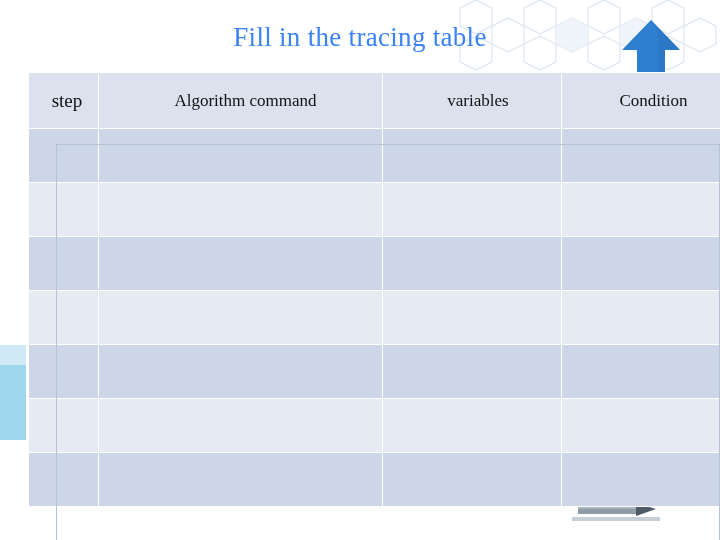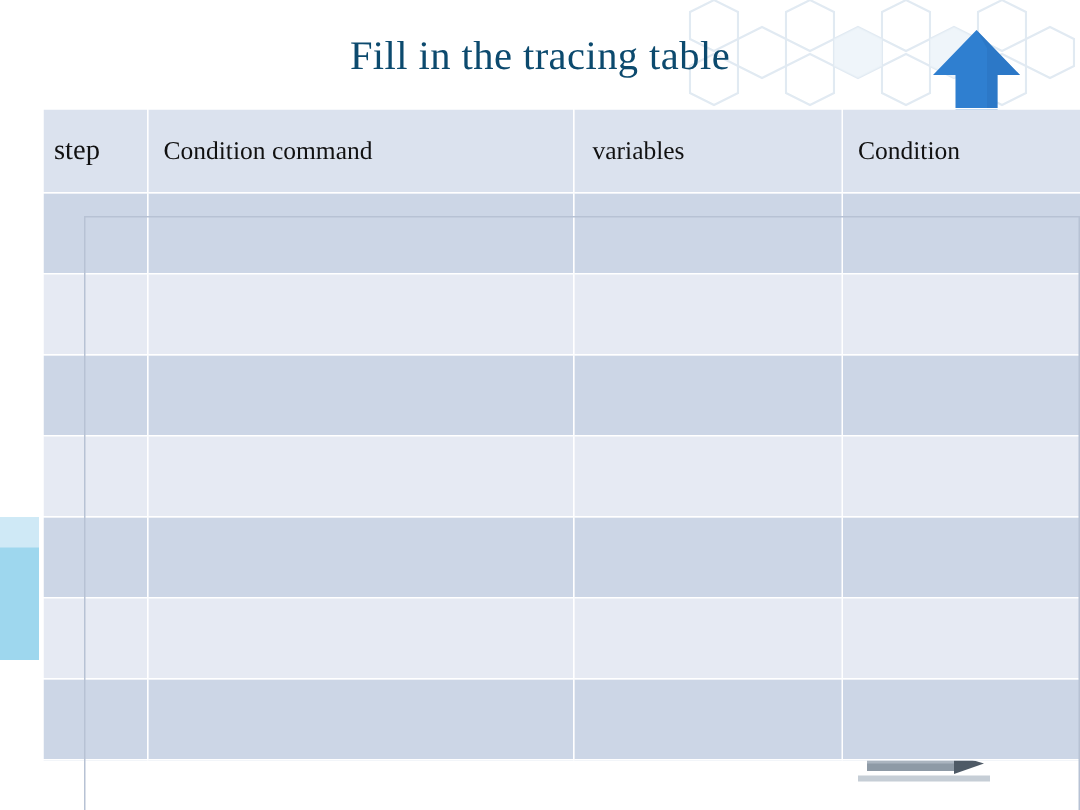--- a/index.html
+++ b/index.html
@@ -67,21 +67,21 @@
   }
 
   
   .title {
     position: absolute;
     top: 22px;
     left: 0;
     width: 720px;
     text-align: center;
     font-size: 27px;
-    color: #0c4a6e;
+    color: #3b82f6;
     font-family: "Liberation Serif", serif;
     letter-spacing: 0.3px;
   }
 
   
   .table-wrap {
     position: absolute;
     left: 28px;
     top: 72px;
     width: 664px;
@@ -94,21 +94,21 @@
   table.trace td, table.trace th {
     border: 1px solid #ffffff;
     outline: none;
     padding: 0;
     vertical-align: middle;
   }
   table.trace th {
     height: 55px;
     background: #dbe2ee;
     font-weight: normal;
-    text-align: left;
+    text-align: center;
     color: #111111;
     padding-left: 8px;
   }
   table.trace th.c0 { font-size: 19px; width: 62px; padding-left: 7px; }
   table.trace th.c1 { font-size: 17px; width: 273px; padding-left: 10px; }
   table.trace th.c2 { font-size: 17px; width: 166px; padding-left: 12px; }
   table.trace th.c3 { font-size: 17px; width: 163px; padding-left: 10px; }
 
   table.trace tr.body-row td { height: 53px; }
   table.trace tr.odd td  { background: #ccd6e6; }
@@ -171,21 +171,21 @@
     </svg>
   </div>
 
   <div class="title">Fill in the tracing table</div>
 
   <div class="table-wrap">
     <table class="trace">
       <thead>
         <tr>
           <th class="c0">step</th>
-          <th class="c1">Condition command</th>
+          <th class="c1">Algorithm command</th>
           <th class="c2">variables</th>
           <th class="c3">Condition</th>
         </tr>
       </thead>
       <tbody>
         <tr class="body-row odd">
           <td></td>
           <td></td>
           <td></td>
           <td></td>

